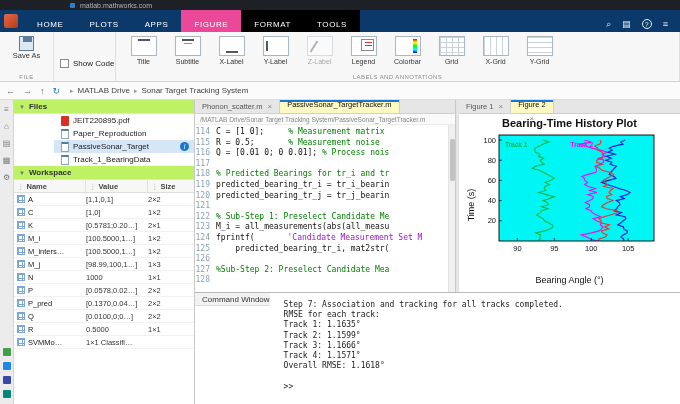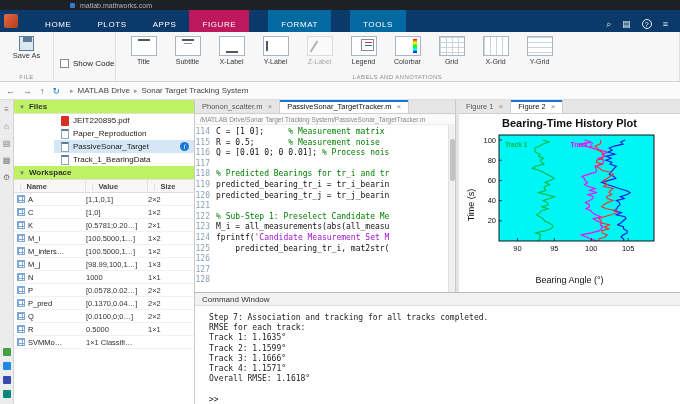--- a/index.html
+++ b/index.html
@@ -4,25 +4,25 @@
 <style>
   * { margin:0; padding:0; box-sizing:border-box; }
   html,body { width:680px; height:404px; overflow:hidden; }
   body { font-family:"Liberation Sans", sans-serif; background:#fff; position:relative; font-size:8px; color:#222; }
 
   
   #browser-bar { position:absolute; left:0; top:0; width:680px; height:10px; background:#1d2125; color:#aeb4ba; display:flex; align-items:center; font-size:7px; }
   #browser-bar .fav { width:5px; height:5px; background:#2e7dd1; margin:0 5px 0 70px; border-radius:1px; }
 
   
-  #tabbar { position:absolute; left:0; top:10px; width:680px; height:28px; background:#0b3a6a; display:flex; align-items:stretch; color:#fff;gap:8px; }
+  #tabbar { position:absolute; left:0; top:10px; width:680px; height:28px; background:#0b3a6a; display:flex; align-items:stretch; color:#fff; }
   #tabbar .logo { width:14px; height:14px; margin:4px 6px 0 4px; background:linear-gradient(135deg,#e8684a,#b23c17); border-radius:2px; }
   .ts-tab { padding:0 13px; display:flex; align-items:center; font-size:8px; letter-spacing:.6px; cursor:default; }
-  .ts-tab.sel { background:#be185d; }
-  .ts-tab.ctx { background:#0369a1;margin-left:19px; }
+  .ts-tab.sel { background:#ec4899; }
+  .ts-tab.ctx { background:#000000; }
   #ts-right { margin-left:auto; display:flex; align-items:center; gap:11px; padding-right:12px; font-size:9px; color:#eaf1f7; }
   #ts-right span { display:inline-block; text-align:center; }
   .ticon-help { border:1px solid #eaf1f7; border-radius:50%; width:10px; height:10px; line-height:9px; font-size:7px; }
 
   
   #toolbar { position:absolute; left:0; top:32px; width:680px; height:50px; background:#f7f7f7; border-bottom:1px solid #d2d2d2; display:flex; }
   .tb-section { position:relative; height:100%; border-right:1px solid #e0e0e0; display:flex; align-items:flex-start; }
   .section-label { position:absolute; bottom:1px; left:0; right:0; text-align:center; font-size:6px; color:#8d8d8d; letter-spacing:.4px; }
   #sec-file { width:54px; flex-direction:column; align-items:center; }
   #save-as-btn { margin-top:4px; display:flex; flex-direction:column; align-items:center; gap:0; cursor:pointer; }
@@ -81,43 +81,43 @@
   .ws-row { height:13px; display:flex; align-items:center; font-size:7.5px; border-bottom:1px solid #f1f1f1; cursor:default; }
   .ws-name { width:72px; display:flex; align-items:center; gap:3px; padding-left:3px; overflow:hidden; white-space:nowrap; }
   .var-icon { flex:none; width:8px; height:8px; border:1px solid #7da7d9; background-image:linear-gradient(to right,#7da7d9 1px,transparent 1px),linear-gradient(to bottom,#7da7d9 1px,transparent 1px); background-size:4px 4px; }
   .ws-value { width:62px; color:#333; overflow:hidden; white-space:nowrap; }
   .ws-size { flex:1; color:#333; overflow:hidden; white-space:nowrap; }
 
   
   #editor { position:absolute; left:195px; top:100px; width:261px; height:192px; background:#fff; border-right:1px solid #c9c9c9; display:flex; flex-direction:column;justify-content:center; }
   .doc-tabs { flex:none; height:14px; background:#e6e6e6; border-bottom:1px solid #cfcfcf; display:flex; font-size:7.5px; color:#555; }
   .dtab { display:flex; align-items:center; gap:5px; padding:0 7px; border-right:1px solid #cfcfcf; cursor:pointer; white-space:nowrap; }
-  .dtab.sel { background:#ffffff; color:#111; box-shadow:inset 0 2px 0 #1976d2; }
+  .dtab.sel { background:#fef9c3; color:#111; box-shadow:inset 0 2px 0 #1976d2;flex-direction:column; }
   .close-x { color:#888; font-size:8px; }
   #editor-pathbar { flex:none; height:11px; background:#fafafa; border-bottom:1px solid #ececec; display:flex; align-items:center; padding-left:5px; font-size:6.5px; color:#888; white-space:nowrap; overflow:hidden; }
   #code-area { flex:1; position:relative; overflow:hidden; font-family:"DejaVu Sans Mono", monospace; font-size:8px; padding-top:2px; }
   .code-line { display:flex; height:10.6px; line-height:10.6px; white-space:pre; }
   .lnum { flex:none; width:21px; text-align:right; padding-right:6px; color:#8aa0b4; }
-  .seg-code { color:#111; } .seg-comment { color:#028000; } .seg-string { color:#a011d4; }
+  .seg-code { color:#111; } .seg-comment { color:#028000; } .seg-string { color:#a011d4;padding-left:33px; }
   #editor-scroll { position:absolute; right:0; top:0; bottom:0; width:7px; background:#f0f0f0; border-left:1px solid #e2e2e2; }
   #editor-scroll .thumb { position:absolute; top:14px; left:1px; width:5px; height:42px; background:#c2c2c2; border-radius:2px; }
 
   
   #splitter { position:absolute; left:456px; top:100px; height:192px; width:3px; background:#e4e4e4; cursor:col-resize; }
 
   
   #figure-panel { position:absolute; left:459px; top:100px; width:221px; height:192px; background:#fff; display:flex; flex-direction:column; }
   #fig-content { flex:1; position:relative; }
   #fig-title { position:absolute; top:3px; left:0; right:0; text-align:center; font-weight:bold; font-size:11px; color:#111; white-space:nowrap; overflow:hidden; }
   #plot-svg { position:absolute; left:2px; top:17px; }
   #fig-xlabel { position:absolute; bottom:7px; left:0; right:0; text-align:center; font-size:9px; color:#111; }
   #fig-ylabel { position:absolute; left:-18px; top:86px; width:60px; text-align:center; font-size:9px; color:#111; transform:rotate(-90deg); }
 
   
-  #command { position:absolute; left:195px; top:292px; right:0; bottom:0; border-top:1px solid #b9b9b9; display:flex; flex-direction:column; background:#fff; }
+  #command { position:absolute; left:195px; top:292px; right:0; bottom:0; border-top:1px solid #b9b9b9; display:flex; flex-direction:row; background:#fff; }
   #cw-header { flex:none; height:13px; background:#f2f2f2; border-bottom:1px solid #ddd; display:flex; align-items:center; padding-left:7px; font-size:8px; color:#333; }
   #cw-body { flex:1; font-family:"DejaVu Sans Mono", monospace; font-size:8px; color:#222; padding:7px 0 0 14px; }
   .cw-line { height:10.2px; line-height:10.2px; white-space:pre; }
 </style>
 </head>
 <body>
 
 <div id="browser-bar">
   <span class="fav"></span>
   <span>matlab.mathworks.com</span>
@@ -441,21 +441,21 @@
         <div class="code-line"><span class="lnum">117</span><span></span></div>
         <div class="code-line"><span class="lnum">118</span><span><span class="seg-comment">% Predicted Bearings for tr_i and tr</span></span></div>
         <div class="code-line"><span class="lnum">119</span><span><span class="seg-code">predicted_bearing_tr_i = tr_i_bearin</span></span></div>
         <div class="code-line"><span class="lnum">120</span><span><span class="seg-code">predicted_bearing_tr_j = tr_j_bearin</span></span></div>
         <div class="code-line"><span class="lnum">121</span><span></span></div>
         <div class="code-line"><span class="lnum">122</span><span><span class="seg-comment">% Sub-Step 1: Preselect Candidate Me</span></span></div>
         <div class="code-line"><span class="lnum">123</span><span><span class="seg-code">M_i = all_measurements(abs(all_measu</span></span></div>
         <div class="code-line"><span class="lnum">124</span><span><span class="seg-code">fprintf(</span><span class="seg-string">'Candidate Measurement Set M</span></span></div>
         <div class="code-line"><span class="lnum">125</span><span><span class="seg-code">    predicted_bearing_tr_i, mat2str(</span></span></div>
         <div class="code-line"><span class="lnum">126</span><span></span></div>
-        <div class="code-line"><span class="lnum">127</span></div>
+        <div class="code-line"><span class="lnum">127</span><span><span class="seg-comment">%Sub-Step 2: Preselect Candidate Mea</span></span></div>
         <div class="code-line"><span class="lnum">128</span><span></span></div>
       </div>
     <div id="editor-scroll">
       <div class="thumb"></div>
     </div>
   </div>
 </div>
 
 <div id="splitter"></div>
 

